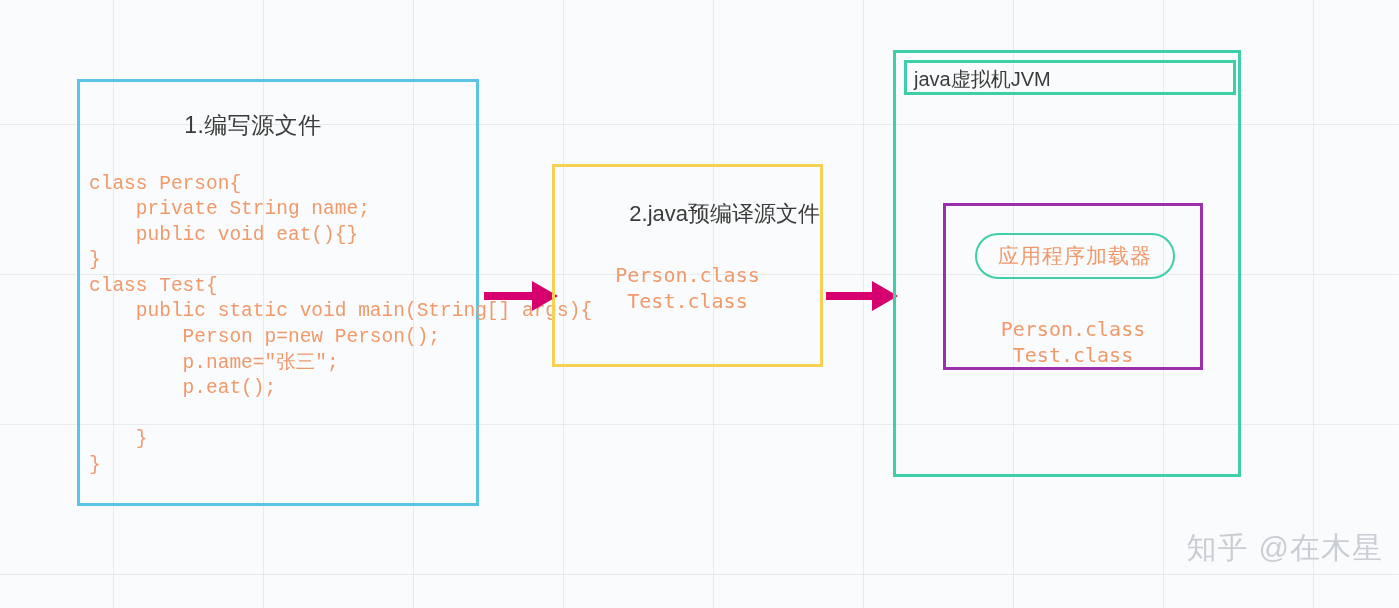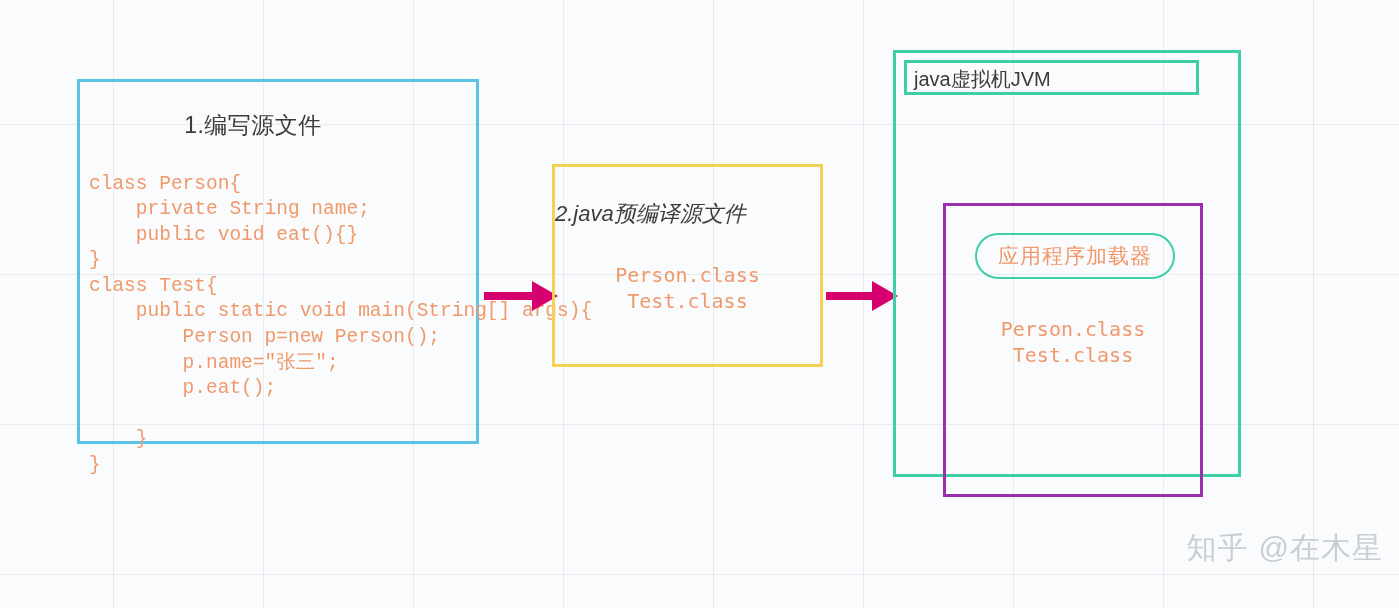--- a/index.html
+++ b/index.html
@@ -29,21 +29,21 @@
     position: absolute;
     box-sizing: border-box;
     background: transparent;
   }
 
   
   #source-box {
     left: 77px;
     top: 79px;
     width: 402px;
-    height: 365px;
+    height: 427px;
     border: 3px solid #5cc3e8;
   }
   #source-title {
     position: absolute;
     left: 0;
     right: 0;
     top: 28px;
     text-align: center;
     font-size: 23px;
     color: #3b3b3b;
@@ -69,24 +69,23 @@
     top: 164px;
     width: 271px;
     height: 203px;
     border: 3px solid #f7d154;
   }
   #compile-title {
     position: absolute;
     left: 0;
     right: 0;
     top: 32px;
-    text-align: left;
+    text-align: right;
     font-size: 22px;
     color: #3b3b3b;
-    font-style: italic;
   }
   #compile-files {
     position: absolute;
     left: 0;
     right: 0;
     top: 75px;
     text-align: center;
     color: #f0996b;
     font-size: 20px;
     line-height: 26px;
@@ -97,21 +96,21 @@
     left: 893px;
     top: 50px;
     width: 348px;
     height: 427px;
     border: 3px solid #3ecfa8;
   }
   #jvm-label-bar {
     position: absolute;
     left: 8px;
     top: 7px;
-    width: 295px;
+    width: 332px;
     height: 35px;
     box-sizing: border-box;
     border: 3px solid #3ecfa8;
     overflow: hidden;
     text-align: center;
   }
   #jvm-label-text {
     position: absolute;
     left: 7px;
     top: 3px;
@@ -127,21 +126,21 @@
     text-align: center;
     font-size: 23px;
     color: #3b3b3b;
   }
 
   
   #loader-box {
     left: 47px;
     top: 150px;
     width: 260px;
-    height: 294px;
+    height: 167px;
     border: 3px solid #9c2fab;
   }
   #loader-pill {
     position: absolute;
     left: 29px;
     top: 27px;
     width: 200px;
     height: 46px;
     box-sizing: border-box;
     border: 2.5px solid #3ecfa8;

